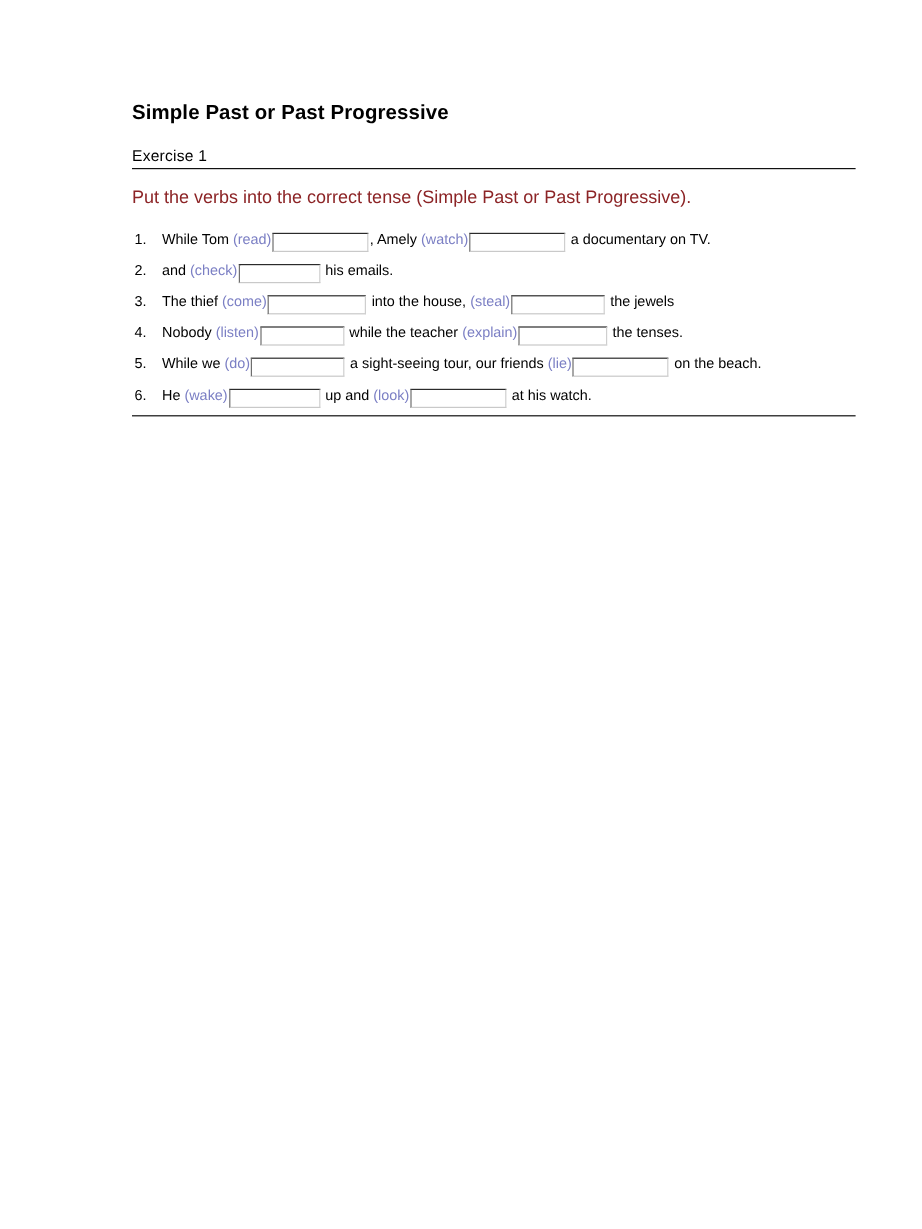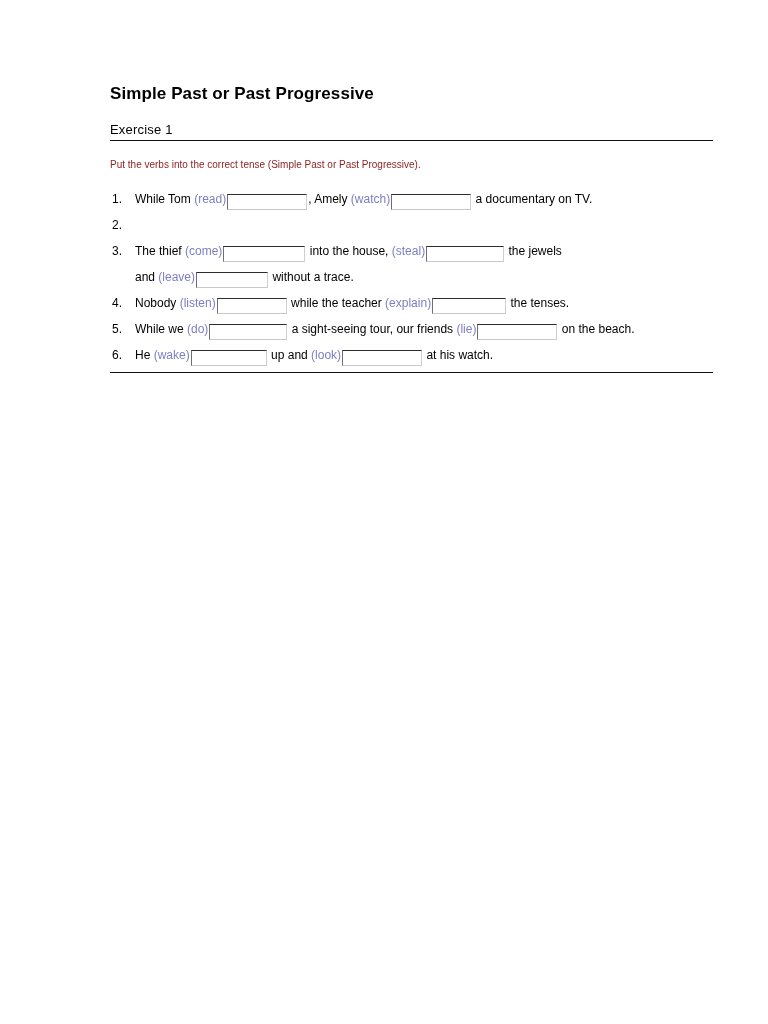--- a/index.html
+++ b/index.html
@@ -52,21 +52,21 @@
     height: 0;
     width: 603px;
   }
 
   .rule-bottom {
     margin-top: 4px;
   }
 
   .instruction {
     color: #8c2426;
-    font-size: 10px;
+    font-size: 15px;
     line-height: 14px;
     margin: 17px 0 0 0;
   }
 
   .items {
     margin-top: 14px;
   }
 
   .item {
     position: relative;
@@ -134,25 +134,25 @@
 
     <p class="instruction">Put the verbs into the correct tense (Simple Past or Past Progressive).</p>
 
     <div class="items" id="items-container">
         <div class="item">
           <span class="item-number">1.</span>
           <span class="item-line"><span class="txt">While Tom </span><span class="verb">(read)</span><input type="text" class="blank" style="width: 78px;"><span class="txt">, Amely </span><span class="verb">(watch)</span><input type="text" class="blank" style="width: 78px;"><span class="txt"> a documentary on TV.</span></span>
         </div>
         <div class="item">
           <span class="item-number">2.</span>
+          <span class="item-line"><span class="txt">and </span><span class="verb">(check)</span><input type="text" class="blank" style="width: 66px;"><span class="txt"> his emails.</span></span>
         </div>
         <div class="item">
           <span class="item-number">3.</span>
           <span class="item-line"><span class="txt">The thief </span><span class="verb">(come)</span><input type="text" class="blank" style="width: 80px;"><span class="txt"> into the house, </span><span class="verb">(steal)</span><input type="text" class="blank" style="width: 76px;"><span class="txt"> the jewels</span></span>
-          <span class="item-line"><span class="txt">and </span><span class="verb">(leave)</span><input type="text" class="blank" style="width: 70px;"><span class="txt"> without a trace.</span></span>
         </div>
         <div class="item">
           <span class="item-number">4.</span>
           <span class="item-line"><span class="txt">Nobody </span><span class="verb">(listen)</span><input type="text" class="blank" style="width: 68px;"><span class="txt"> while the teacher </span><span class="verb">(explain)</span><input type="text" class="blank" style="width: 72px;"><span class="txt"> the tenses.</span></span>
         </div>
         <div class="item">
           <span class="item-number">5.</span>
           <span class="item-line"><span class="txt">While we </span><span class="verb">(do)</span><input type="text" class="blank" style="width: 76px;"><span class="txt"> a sight-seeing tour, our friends </span><span class="verb">(lie)</span><input type="text" class="blank" style="width: 78px;"><span class="txt"> on the beach.</span></span>
         </div>
         <div class="item">

